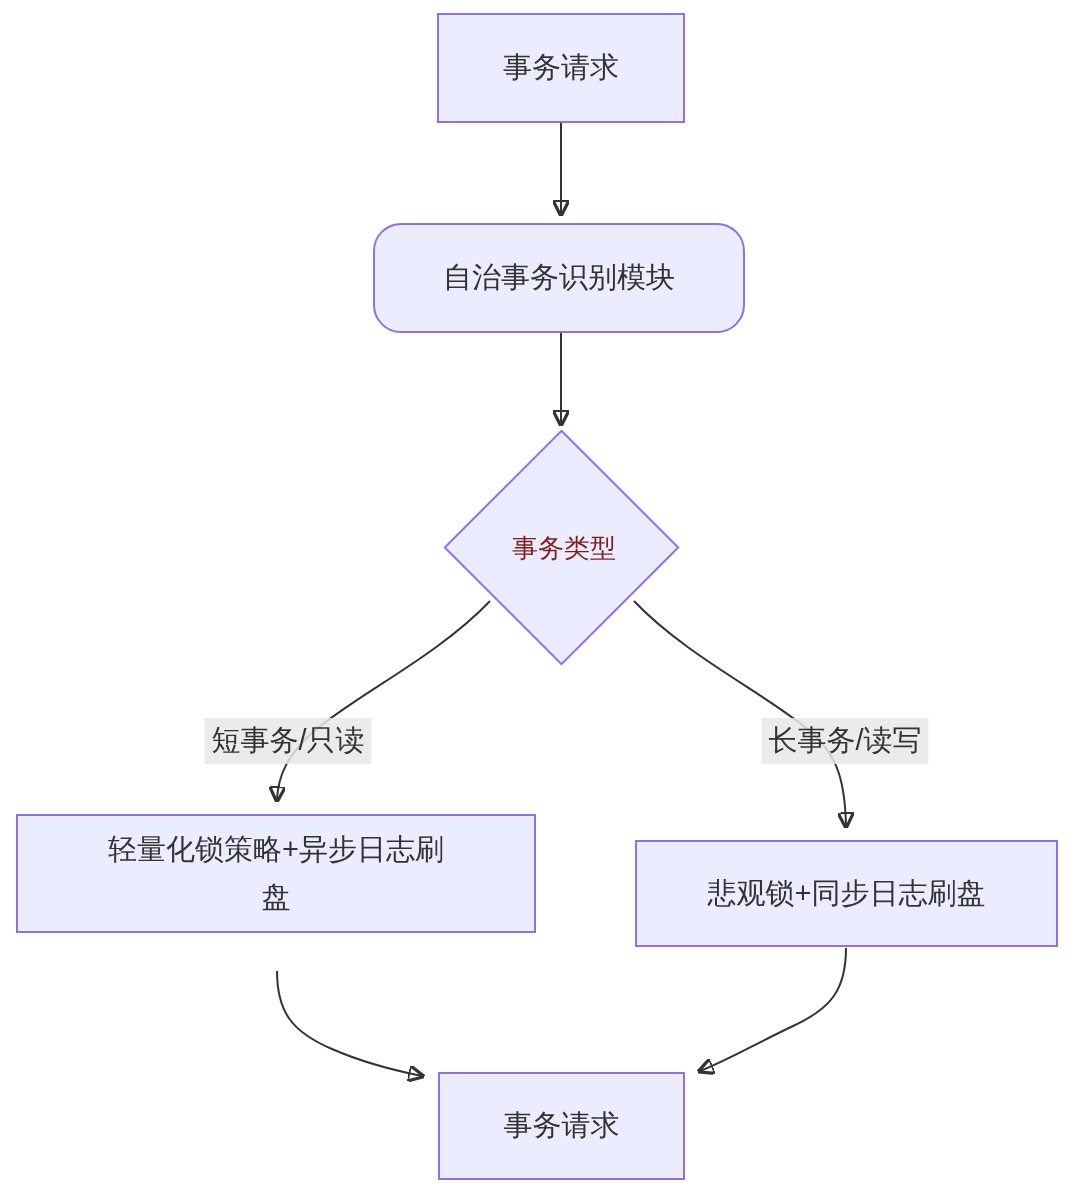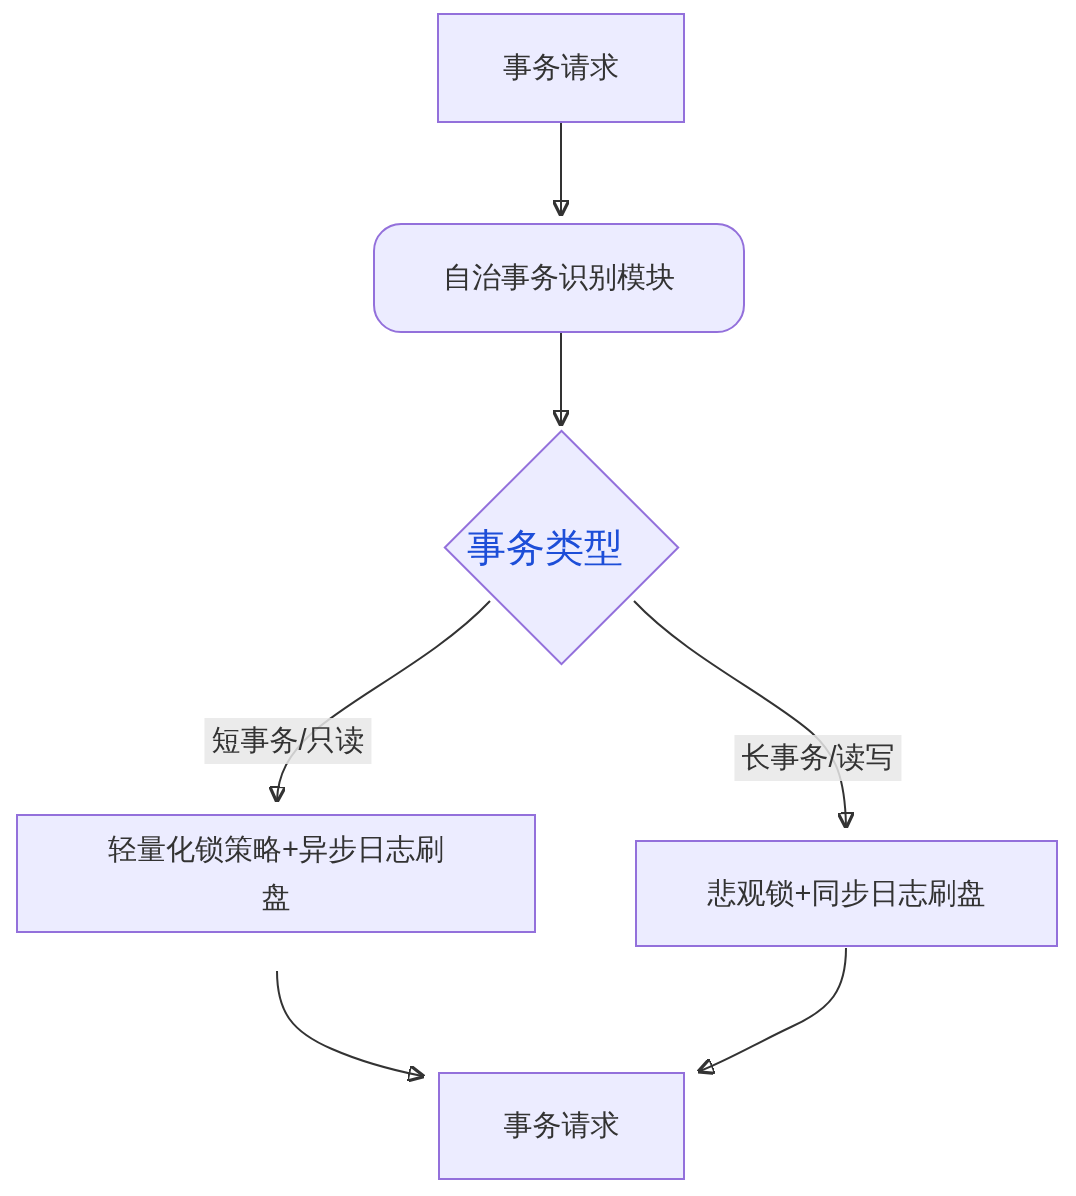--- a/index.html
+++ b/index.html
@@ -54,38 +54,38 @@
     left: 478px;
     top: 464px;
     width: 167px;
     height: 167px;
     background: #ECECFF;
     border: 2px solid #9370DB;
     transform: rotate(45deg);
   }
   .diamond-label {
     position: absolute;
-    left: 545px;
+    left: 564px;
     top: 548px;
     transform: translate(-50%, -50%);
-    font-size: 39px;
+    font-size: 26px;
     white-space: nowrap;
-    color: #1d4ed8;
+    color: #7f1d1d;
   }
   .edge-label {
     position: absolute;
     transform: translate(-50%, -50%);
     background: rgba(232, 232, 232, 0.85);
     padding: 3px 7px;
     font-size: 29px;
     white-space: nowrap;
     color: #333333;
   }
   .edge-label-short { left: 288px; top: 741px; }
-  .edge-label-long  { left: 818px; top: 741px; margin-top: 17px; }
+  .edge-label-long  { left: 845px; top: 741px; }
 </style>
 </head>
 <body>
 
 <div class="canvas">
 
   <svg class="edges" width="1076" height="1196" viewBox="0 0 1076 1196" xmlns="http://www.w3.org/2000/svg">
     <defs>
       <marker id="arrow" viewBox="0 0 10 10" refX="8.5" refY="5" markerWidth="8" markerHeight="8" orient="auto-start-reverse">
         <path d="M0,0 L10,5 L0,10 Z" fill="#333333" stroke="none"></path>

